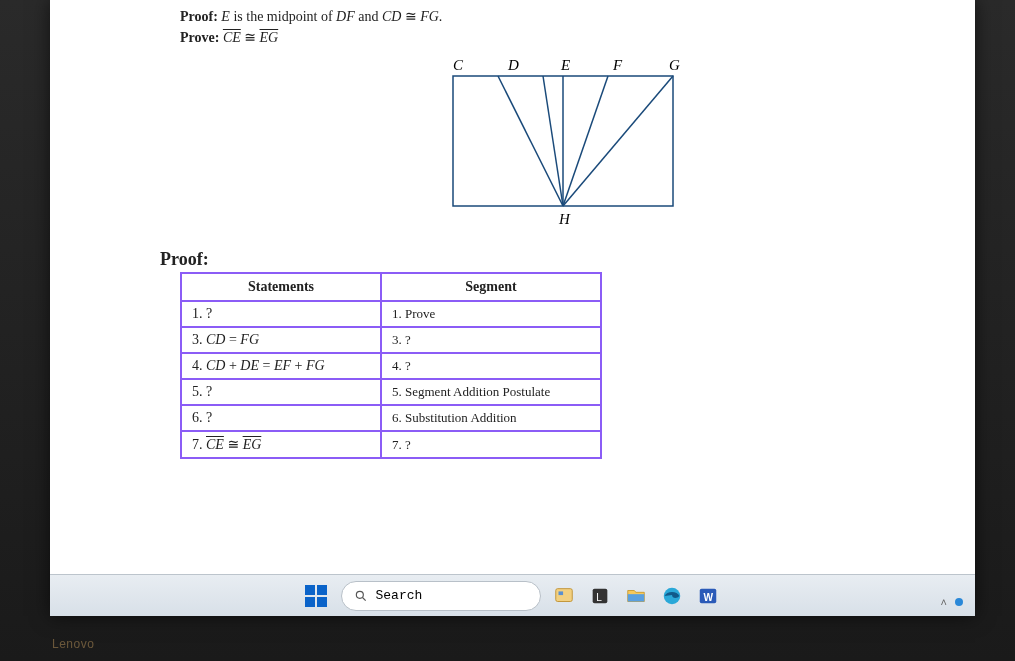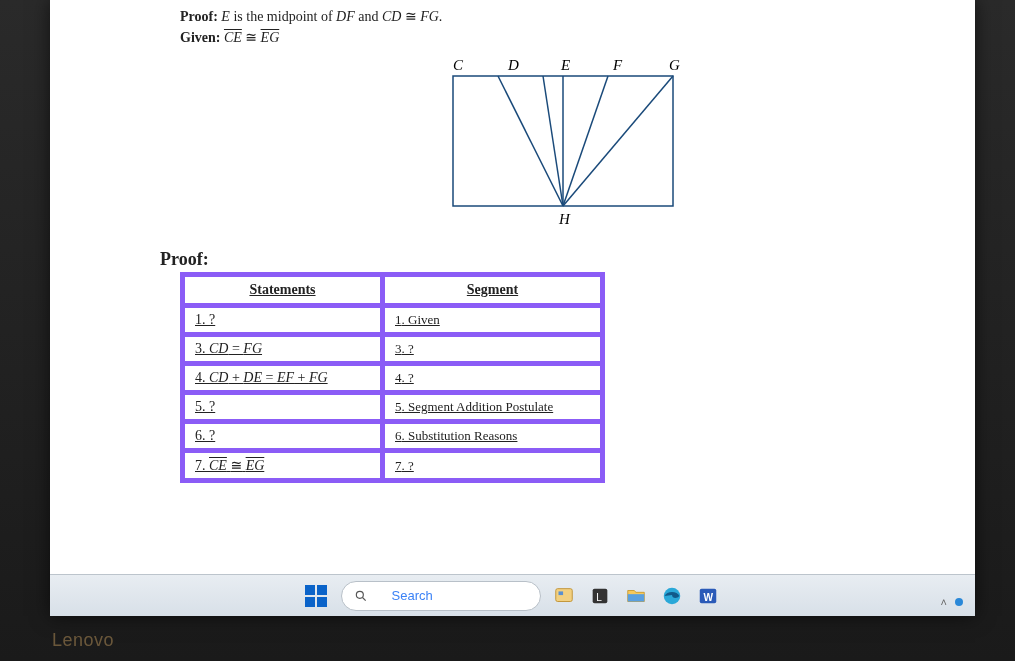--- a/index.html
+++ b/index.html
@@ -42,25 +42,24 @@
     margin: 8px 0 14px 0;
   }
   svg.diagram { display: inline-block; }
   .proof-label { font-weight: bold; margin: 6px 0 2px -20px; font-size: 18px; }
   table.proof {
     border-collapse: collapse;
     font-size: 14px;
     color: #222;
   }
   table.proof th, table.proof td {
-    border: 5px solid #8b5cf6;
+    border: 2px solid #8b5cf6;
     padding: 4px 10px;
     text-align: left;
     vertical-align: middle;
-    text-decoration: underline;
   }
   table.proof th {
     font-weight: bold;
     text-align: center;
     padding: 5px 60px;
   }
   table.proof td.stmt { width: 200px; }
   table.proof td.reas { width: 220px; font-size: 13px; }
   
   .taskbar {
@@ -89,65 +88,66 @@
   .taskbar .win-btn span:nth-child(3){background:#0a63c9;}
   .taskbar .win-btn span:nth-child(4){background:#0a63c9;}
   .searchbox {
     display: flex; align-items: center;
     background: #fff;
     border: 1px solid #b8c0c8;
     border-radius: 16px;
     height: 30px;
     padding: 0 12px;
     width: 200px;
-    gap: 24px;
-    color: #3b82f6;
+    gap: 8px;
+    color: #000000;
     font-size: 13px;
+    font-family: Liberation Mono, monospace;
   }
   .searchbox svg { width: 14px; height: 14px; flex: none; }
   .tb-icon { width: 26px; height: 26px; display:flex; align-items:center; justify-content:center; cursor:pointer; }
   .tb-icon svg { width: 22px; height: 22px; }
   .taskbar-right {
     position: absolute;
     right: 12px;
     bottom: 8px;
     display: flex;
     gap: 8px;
     align-items: center;
   }
   .sys-caret { color:#666; font-size:11px; }
   .sys-dot { width:8px; height:8px; border-radius:50%; background:#2a88d8; }
   .lenovo {
     position: absolute;
     left: 52px;
     bottom: 10px;
     color: #a08050;
     font-family: Arial, sans-serif;
-    font-size: 18px;
+    font-size: 12px;
     letter-spacing: .5px;
     opacity: .6;
   }
 </style>
 </head>
 <body>
 
 <div class="monitor-bezel">
   <div class="screen">
 
     <div class="content">
 
       <div class="problem-head">
         <div>
           <b>Proof:</b>
           <span>
             <span class="italic">E</span> is the midpoint of <span class="italic">DF</span> and <span class="italic">CD</span> <span class="congruent">≅</span> <span class="italic">FG</span>.
           </span>
         </div>
         <div>
-          <b>Given:</b>
+          <b>Prove:</b>
           <span>
             <span class="overline italic">CE</span> <span class="congruent">≅</span> <span class="overline italic">EG</span>
           </span>
         </div>
       </div>
 
       <div class="diagram-wrap">
         <svg class="diagram" width="260" height="175" viewBox="0 0 260 175">
           <rect x="20" y="20" width="220" height="130" fill="none" stroke="#1a4a7a" stroke-width="1.5"></rect>
           <line x1="65" y1="20" x2="130" y2="150" stroke="#1a4a7a" stroke-width="1.5"></line>
@@ -167,37 +167,37 @@
       <div class="proof-label">Proof:</div>
 
       <table class="proof">
         <tbody>
             <tr>
           <th>Statements</th>
           <th>Segment</th>
         </tr>
         <tr>
           <td class="stmt"><span>1</span>. <span>?</span></td>
-          <td class="reas"><span>1</span>. <span>Given</span></td>
+          <td class="reas"><span>1</span>. <span>Prove</span></td>
         </tr>
         <tr>
           <td class="stmt"><span>3</span>. <span class="italic">CD</span> = <span class="italic">FG</span></td>
           <td class="reas"><span>3</span>. <span>?</span></td>
         </tr>
         <tr>
           <td class="stmt"><span>4</span>. <span class="italic">CD</span> + <span class="italic">DE</span> = <span class="italic">EF</span> + <span class="italic">FG</span></td>
           <td class="reas"><span>4</span>. <span>?</span></td>
         </tr>
         <tr>
           <td class="stmt"><span>5</span>. <span>?</span></td>
           <td class="reas"><span>5</span>. <span>Segment Addition Postulate</span></td>
         </tr>
         <tr>
           <td class="stmt"><span>6</span>. <span>?</span></td>
-          <td class="reas"><span>6</span>. <span>Substitution Reasons</span></td>
+          <td class="reas"><span>6</span>. <span>Substitution Addition</span></td>
         </tr>
         <tr>
           <td class="stmt"><span>7</span>. <span class="overline italic">CE</span> <span class="congruent">≅</span> <span class="overline italic">EG</span></td>
           <td class="reas"><span>7</span>. <span>?</span></td>
         </tr>
       </tbody>
         </table>
 
     </div>
 

